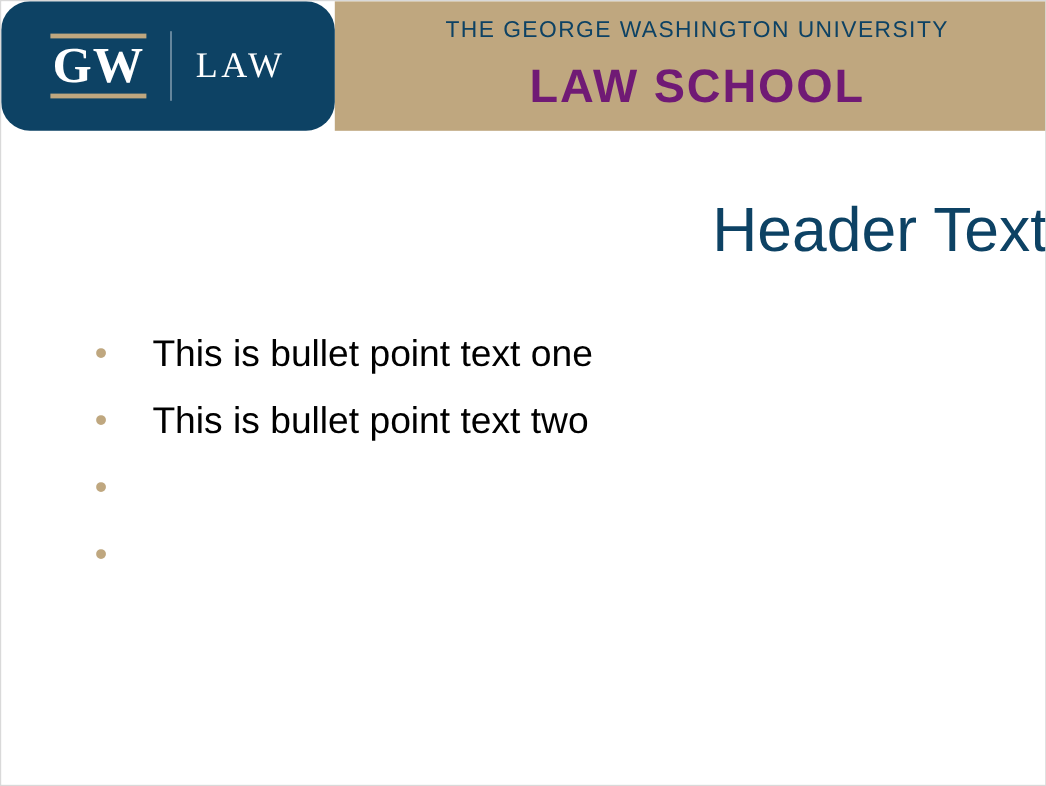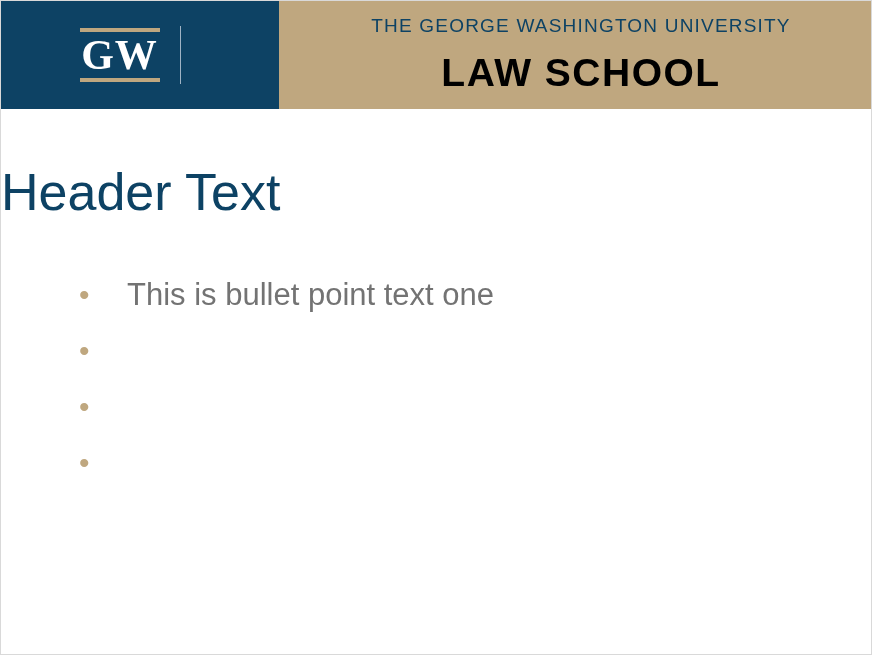--- a/index.html
+++ b/index.html
@@ -29,20 +29,21 @@
     display: flex;
     align-items: stretch;
   }
   .header-left {
     width: 278px;
     background: #0d4264;
     display: flex;
     align-items: center;
     justify-content: center;
     position: relative;
+    border-radius: 24px;
   }
   .header-right {
     flex: 1;
     background: #bfa77f;
     display: flex;
     flex-direction: column;
     align-items: center;
     justify-content: center;
     padding-left: 10px;
     box-sizing: border-box;
@@ -95,36 +96,36 @@
   .univ-line {
     color: #0d4264;
     font-family: "Liberation Sans", sans-serif;
     font-size: 19px;
     letter-spacing: 1.2px;
     font-weight: normal;
     line-height: 22px;
     white-space: nowrap;
   }
   .school-line {
-    color: #000000;
+    color: #701a75;
     font-family: "Liberation Sans", sans-serif;
     font-size: 39px;
     font-weight: bold;
     letter-spacing: 1.5px;
     line-height: 44px;
     white-space: nowrap;
     margin-top: 14px;
   }
   
   .slide-title {
     position: absolute;
     left: 0;
     top: 160px;
     width: 872px;
-    text-align: left;
+    text-align: right;
     color: #0d4264;
     font-size: 52px;
     font-weight: normal;
     line-height: 62px;
   }
   .bullets {
     position: absolute;
     left: 78px;
     top: 275px;
     width: 740px;
@@ -135,40 +136,41 @@
     margin-bottom: 18px;
   }
   .bullet-dot {
     color: #bfa77f;
     font-size: 30px;
     line-height: 38px;
     width: 48px;
     flex: 0 0 48px;
   }
   .bullet-text {
-    color: #737373;
+    color: #000000;
     font-size: 31px;
     line-height: 38px;
   }
 </style>
 </head>
 <body>
 
 <div class="slide">
 
   <div class="header-band">
 
     <div class="header-left">
       <div class="gw-logo">
         <div class="gw-mark">
           <div class="gw-rule-top"></div>
           <div class="gw-letters">GW</div>
           <div class="gw-rule-bottom"></div>
         </div>
         <div class="gw-divider"></div>
+        <div class="gw-law">LAW</div>
       </div>
     </div>
 
     <div class="header-right">
       <div class="univ-line">THE GEORGE WASHINGTON UNIVERSITY</div>
       <div class="school-line">LAW SCHOOL</div>
     </div>
 
   </div>
 
@@ -176,20 +178,21 @@
 
   <div class="bullets">
 
     <div class="bullet-row">
       <span class="bullet-dot">•</span>
       <span class="bullet-text">This is bullet point text one</span>
     </div>
 
     <div class="bullet-row">
       <span class="bullet-dot">•</span>
+      <span class="bullet-text">This is bullet point text two</span>
     </div>
 
     <div class="bullet-row">
       <span class="bullet-dot">•</span>
     </div>
 
     <div class="bullet-row">
       <span class="bullet-dot">•</span>
     </div>
 

